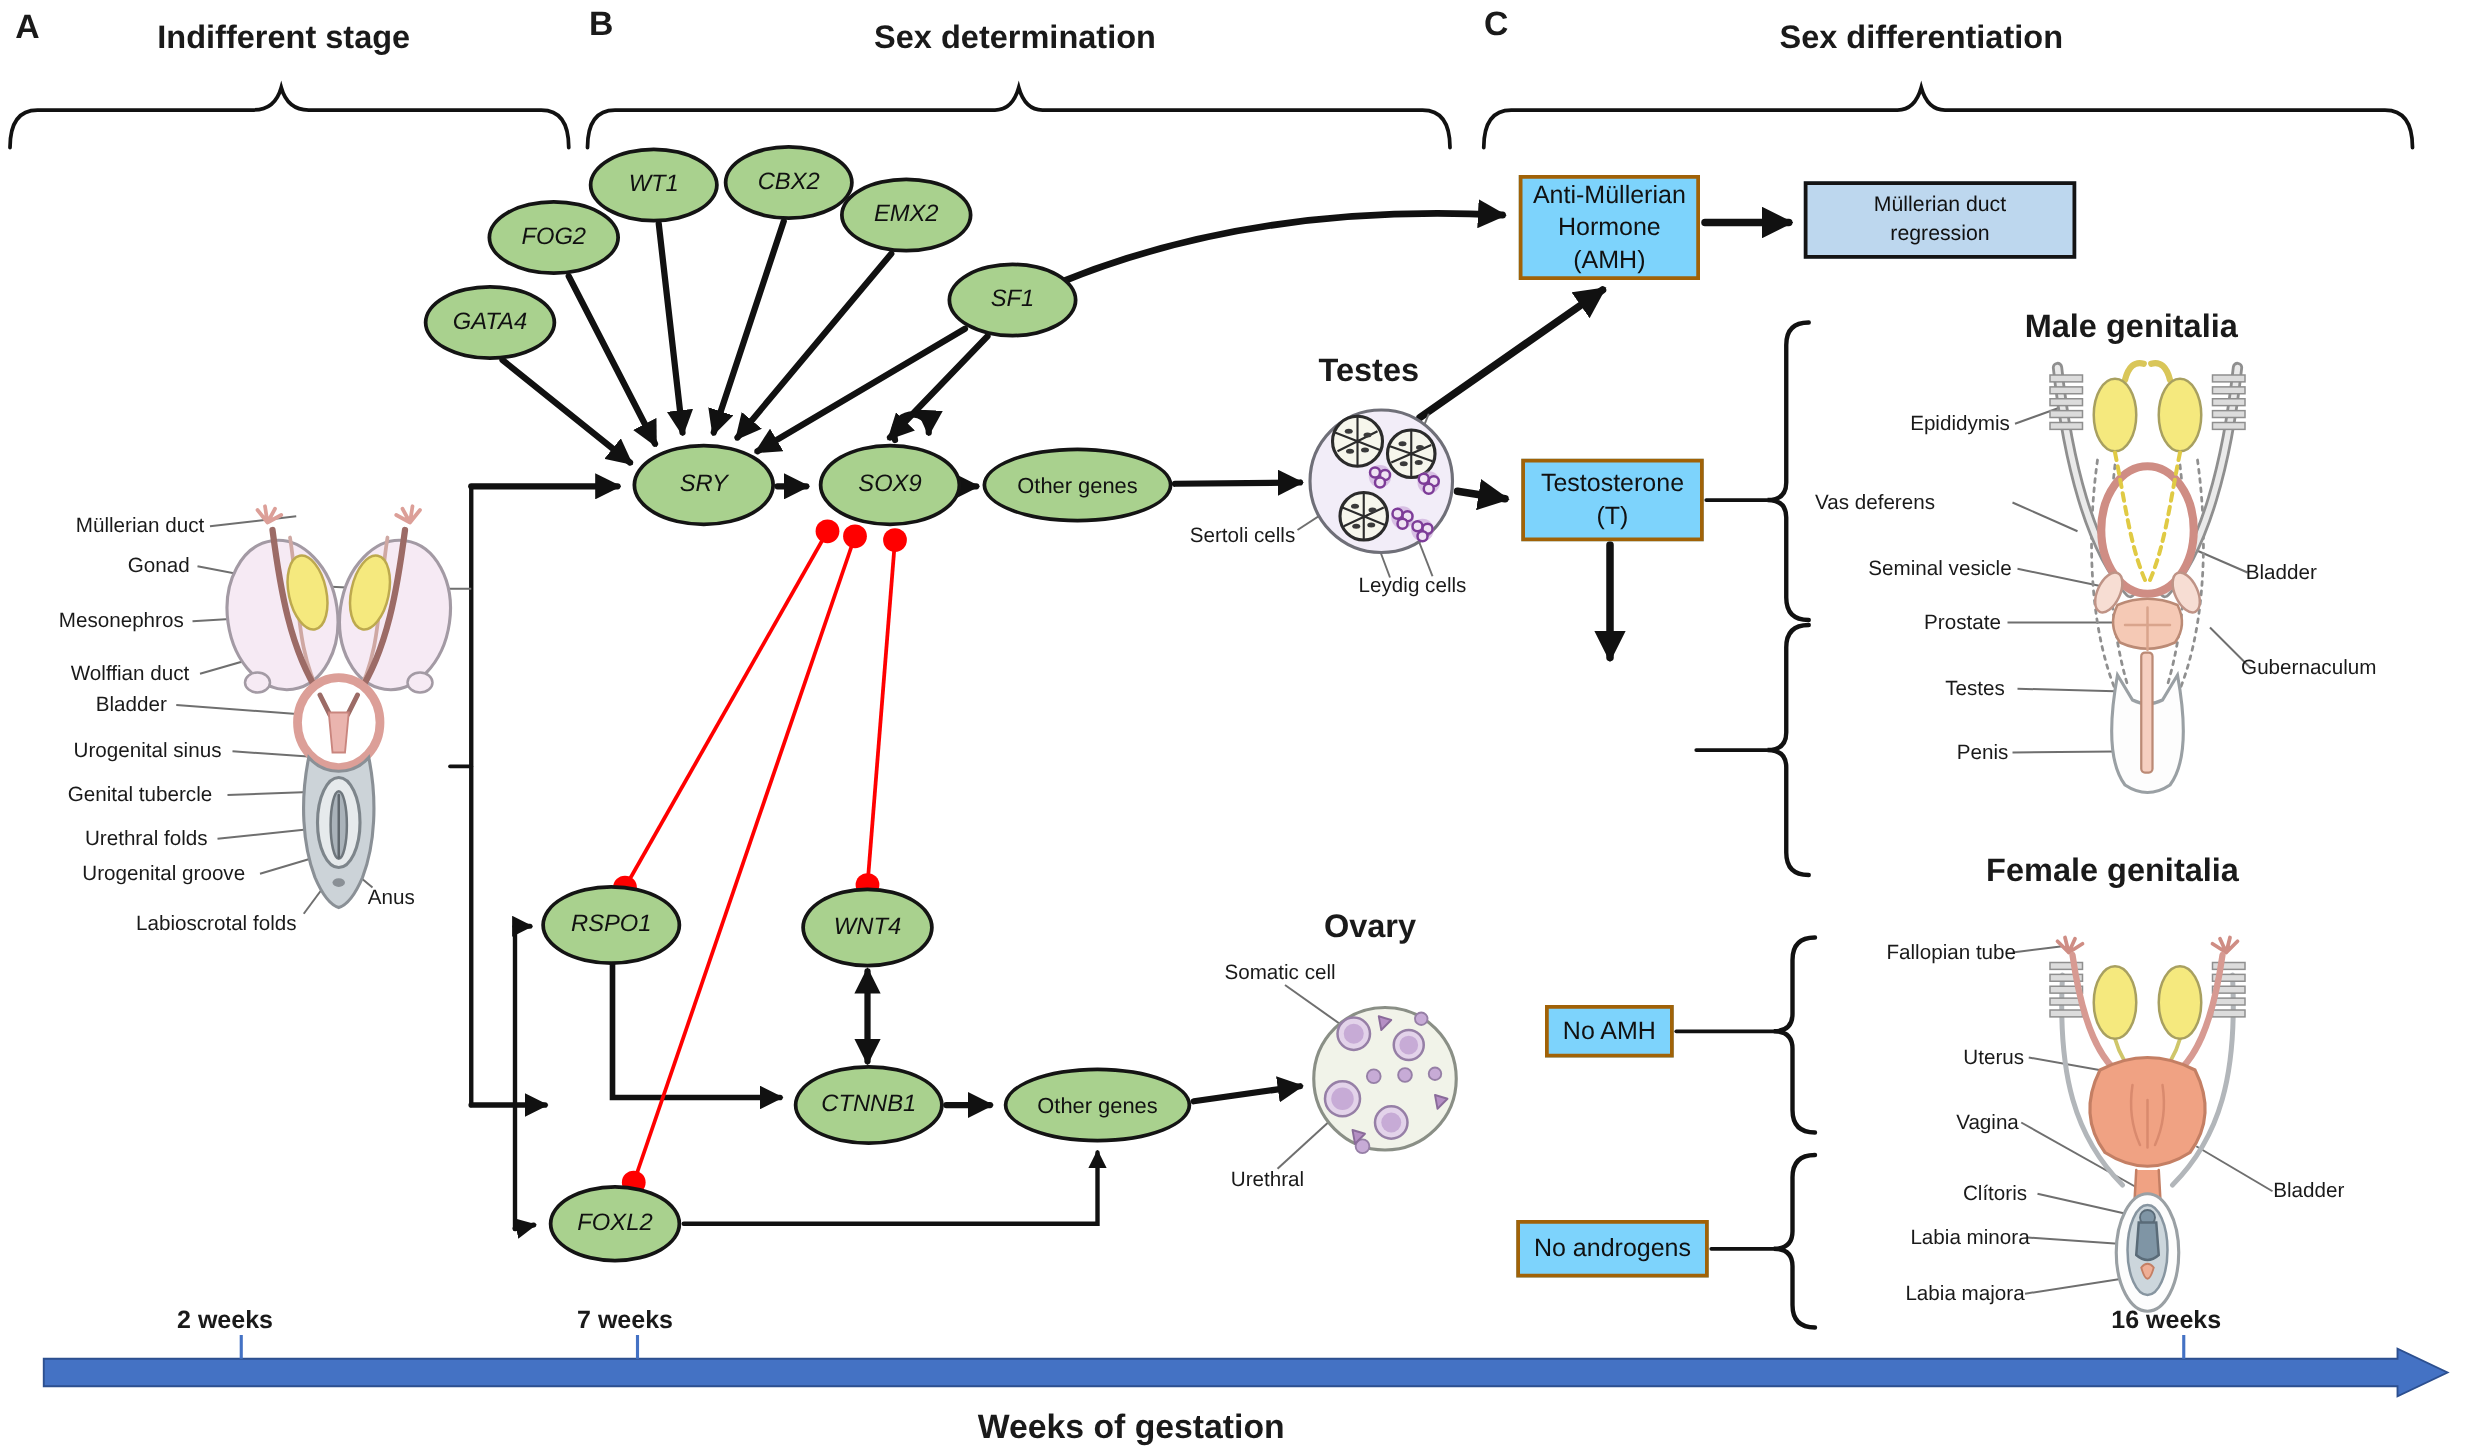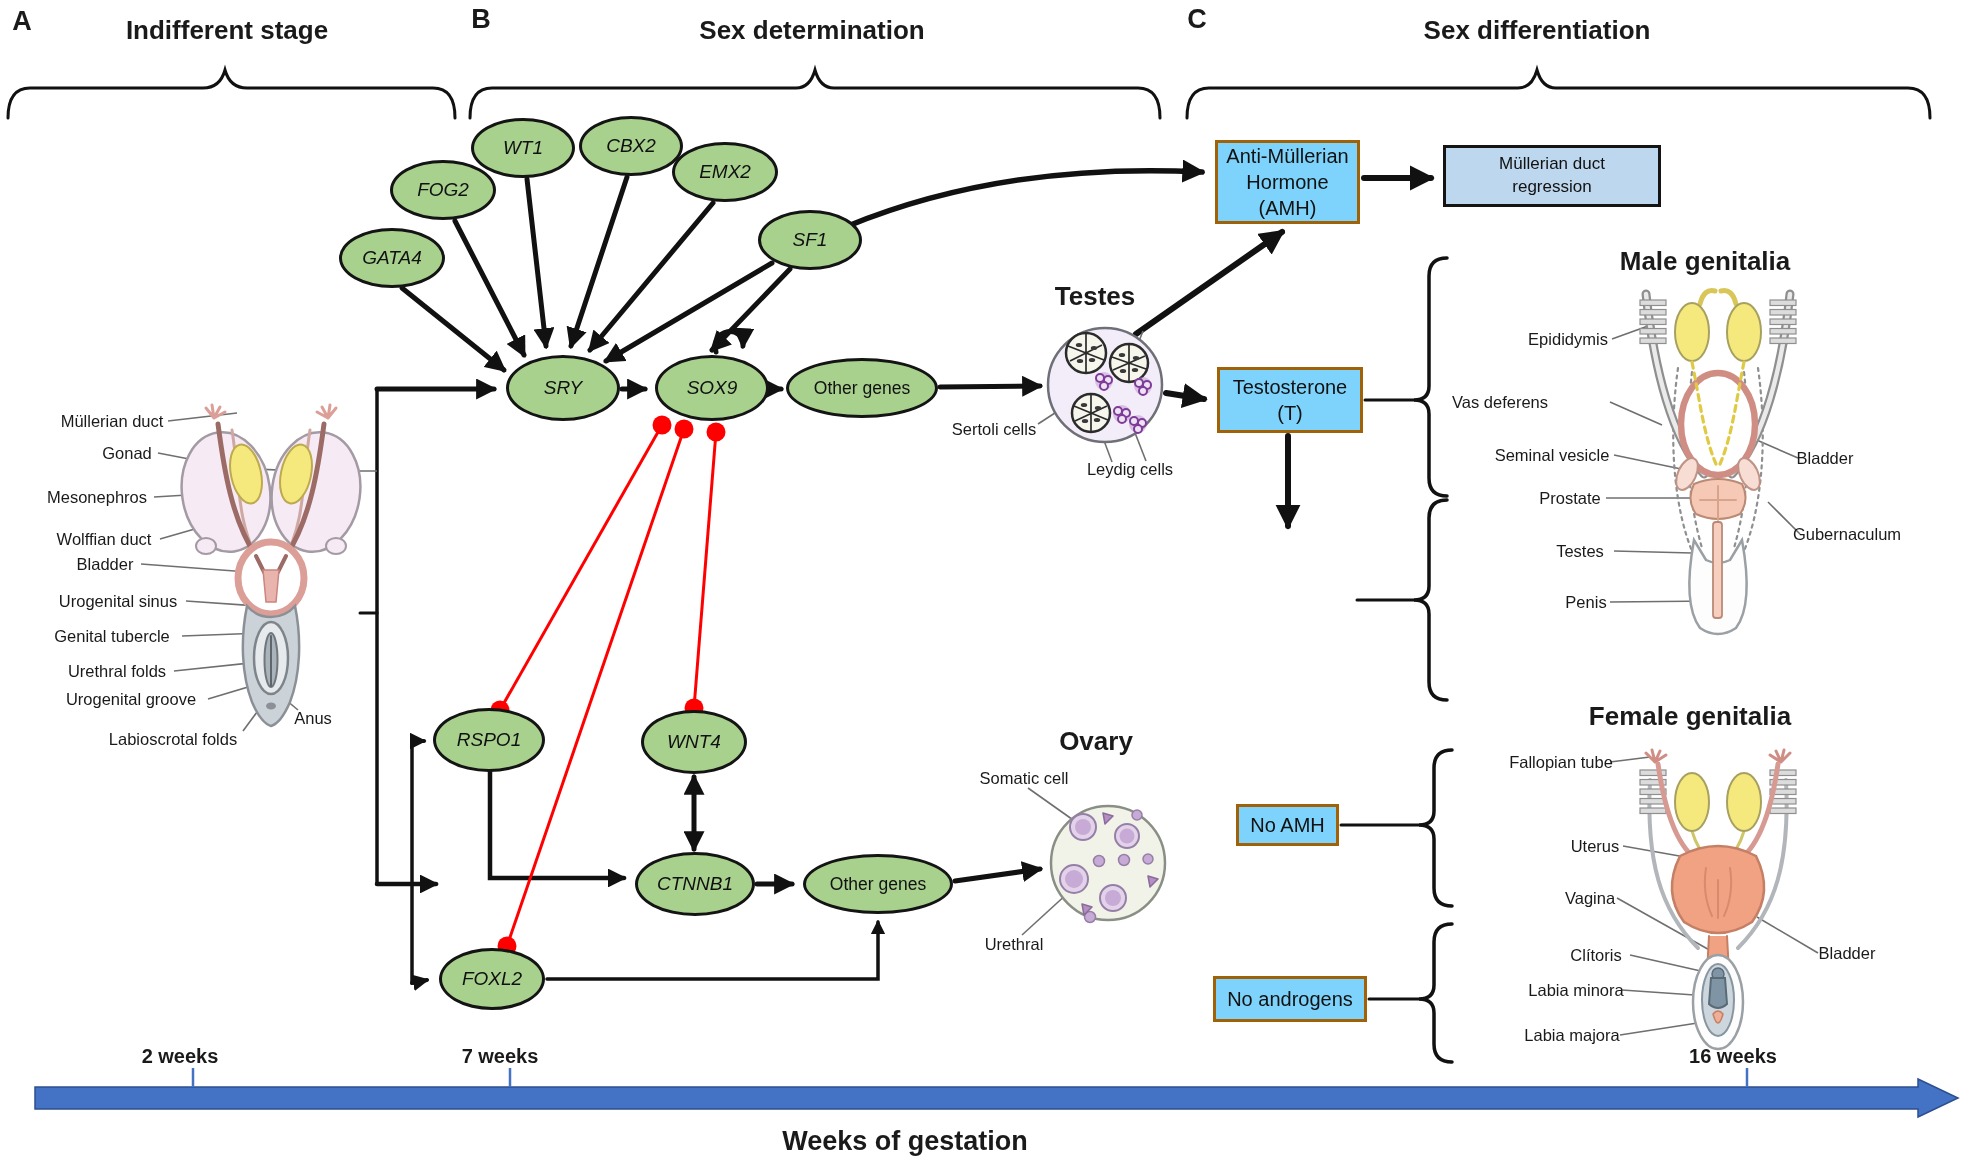--- a/index.html
+++ b/index.html
@@ -352,21 +352,21 @@
   <div class="box ybox" style="left:1236px;top:804px;width:103px;height:42px">No AMH</div>
   <div class="box ybox" style="left:1213px;top:976px;width:154px;height:46px">No androgens</div>
 
   <div class="lbl organ-title" style="left:1095px;top:296px">Testes</div>
   <div class="lbl" style="left:994px;top:429px">Sertoli cells</div>
   <div class="lbl" style="left:1130px;top:469px">Leydig cells</div>
   <div class="lbl organ-title" style="left:1096px;top:741px">Ovary</div>
   <div class="lbl" style="left:1024px;top:778px">Somatic cell</div>
   <div class="lbl" style="left:1014px;top:944px">Urethral</div>
   <div class="lbl organ-title" style="left:1705px;top:261px">Male genitalia</div>
-  <div class="lbl organ-title" style="left:1690px;top:716px">Female genitalia</div>
+  <div class="lbl organ-title" style="left:1690px;top:696px">Female genitalia</div>
 
   <div class="lbl" style="left:112px;top:421px">Müllerian duct</div>
   <div class="lbl" style="left:127px;top:453px">Gonad</div>
   <div class="lbl" style="left:97px;top:497px">Mesonephros</div>
   <div class="lbl" style="left:104px;top:539px">Wolffian duct</div>
   <div class="lbl" style="left:105px;top:564px">Bladder</div>
   <div class="lbl" style="left:118px;top:601px">Urogenital sinus</div>
   <div class="lbl" style="left:112px;top:636px">Genital tubercle</div>
   <div class="lbl" style="left:117px;top:671px">Urethral folds</div>
   <div class="lbl" style="left:131px;top:699px">Urogenital groove</div>

